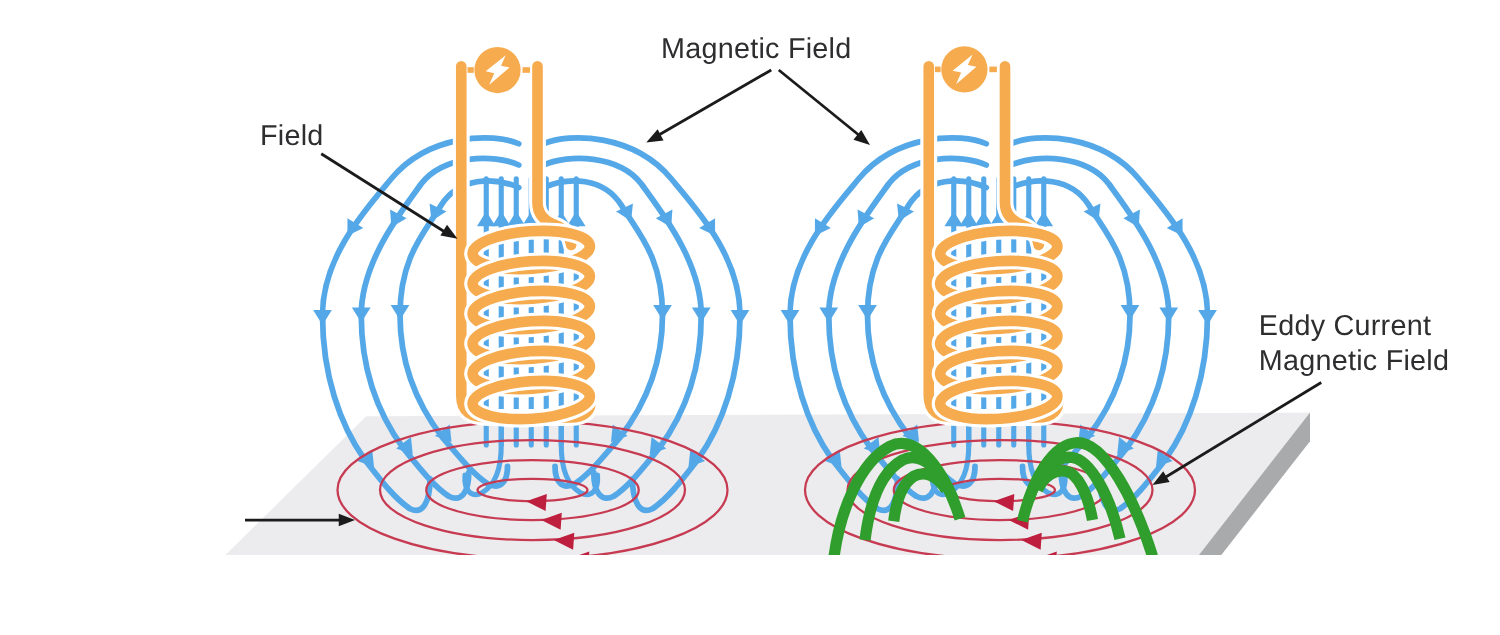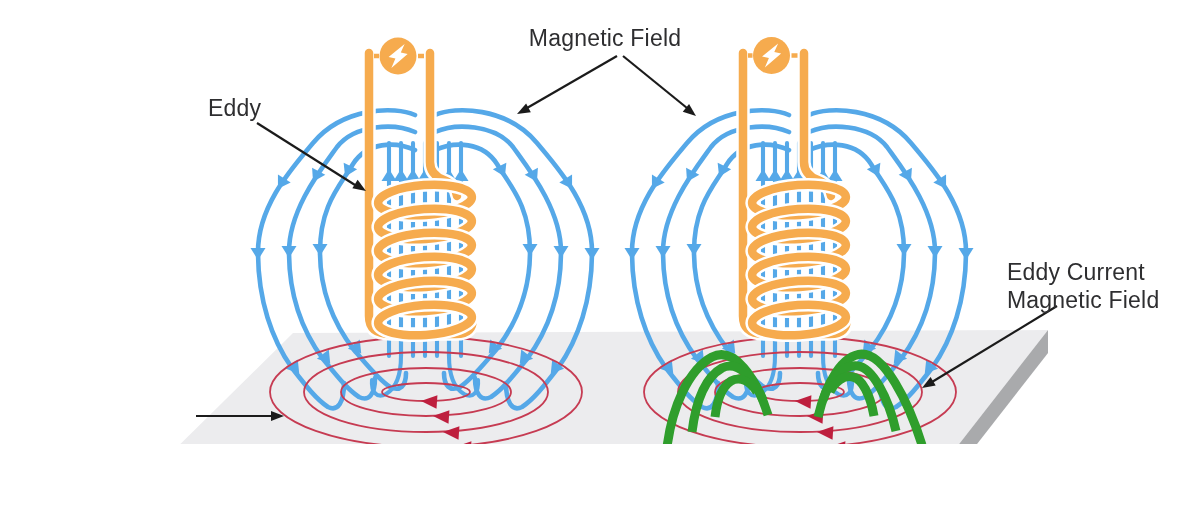--- a/index.html
+++ b/index.html
@@ -245,19 +245,19 @@
     </g>
     <g>
       <path class="s-black" d="M1057,306 L932,382"></path>
       <use href="#ah-black" class="f-black" transform="translate(922,388) rotate(149)"></use>
     </g>
   </g>
 </svg>
 
 <div class="label center" style="left:505px;top:24px;width:200px;">Magnetic Field</div>
 
-<div class="label" style="left:208px;top:94px;">Eddy</div>
-
-
-<div class="label" style="left:1007px;top:246px;margin-top:12px;">Eddy Current
+<div class="label" style="left:208px;top:94px;">Field</div>
+
+
+<div class="label" style="left:1007px;top:246px;">Eddy Current
 Magnetic Field</div>
 
 </div>
 
 </body></html>

